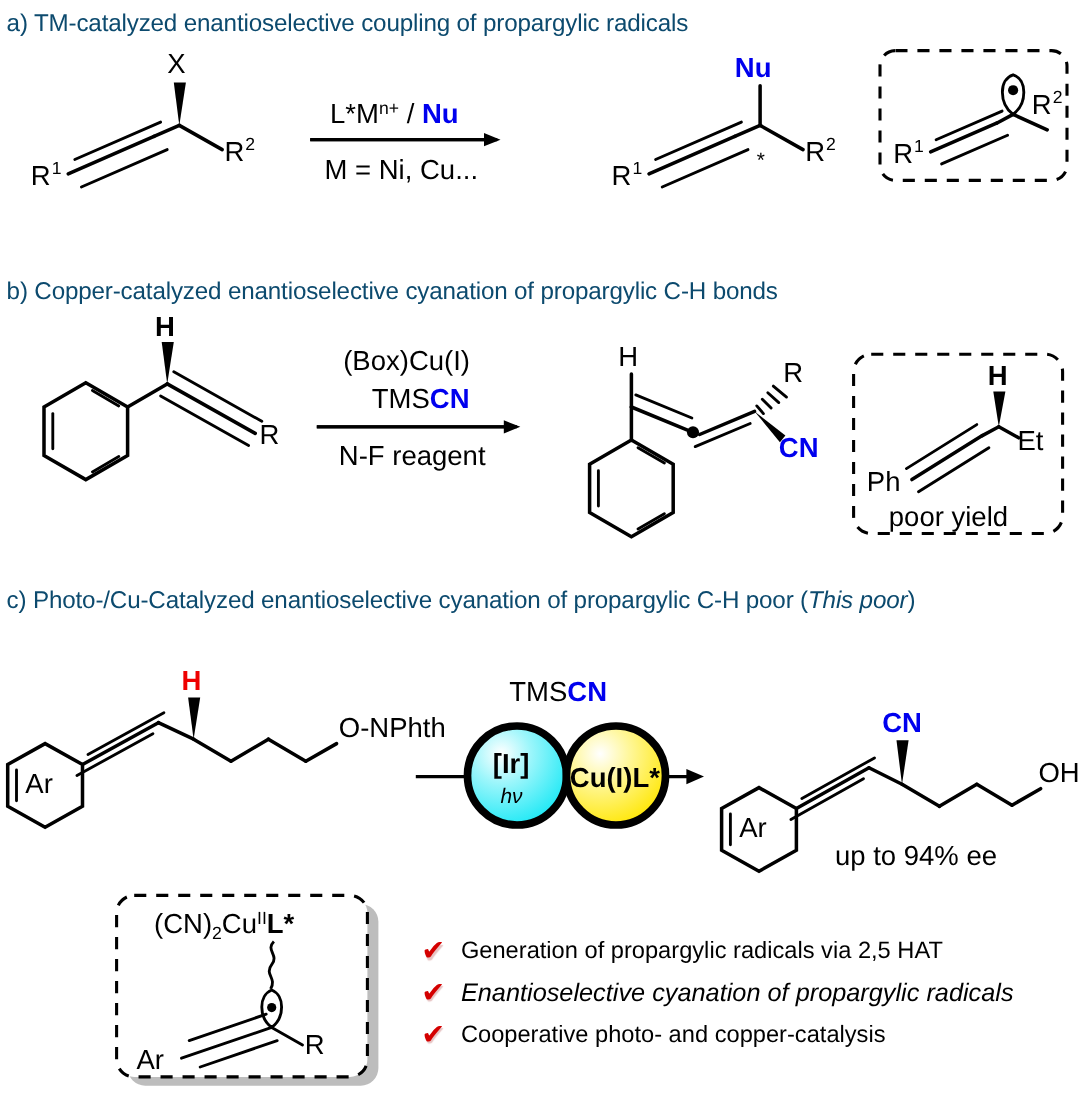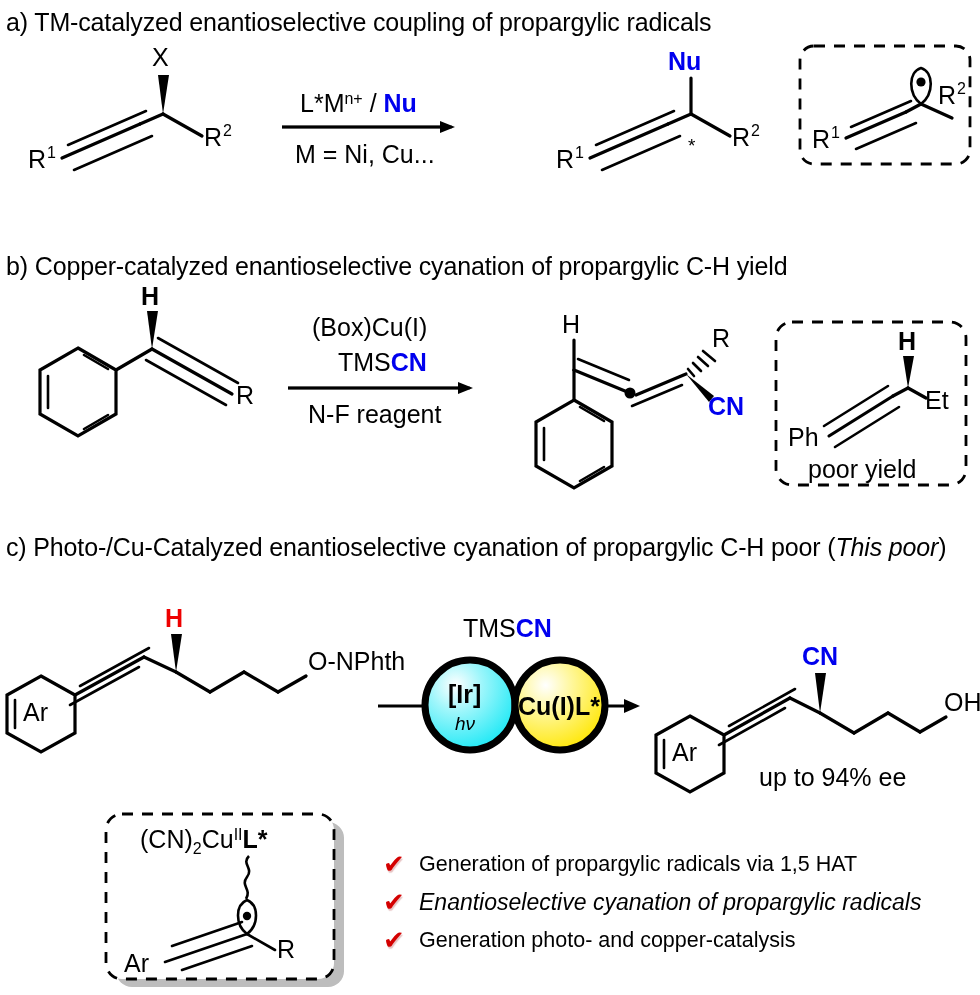--- a/index.html
+++ b/index.html
@@ -17,22 +17,22 @@
   }
   .scheme {
     position: absolute;
     left: 0;
     top: 0;
     width: 980px;
     height: 995px;
   }
   .caption {
     position: absolute;
-    font-size: 25px;
-    color: #000000;
+    font-size: 22px;
+    color: #0c4a6e;
     white-space: nowrap;
     letter-spacing: -0.15px;
   }
   #cap-a { left: 6px;  top: 8px; }
   #cap-b { left: 6px;  top: 252px; }
   #cap-c { left: 6px;  top: 533px; }
   .ital { font-style: italic; }
 
   svg text {
     font-family: "Liberation Sans", sans-serif;
@@ -51,21 +51,21 @@
   .arrow-ln  { stroke: #000; stroke-width: 3; fill: none; }
   .rule      { stroke: #000; stroke-width: 2.6; fill: none; }
   .dashbox   { stroke: #000; stroke-width: 2.8; fill: none; stroke-dasharray: 11 9; }
   .shadowbox { fill: #bdbdbd; }
   .circ-out  { stroke: #000; stroke-width: 7; }
 </style>
 </head>
 <body>
 
 <div class="caption" id="cap-a">a) TM-catalyzed enantioselective coupling of propargylic radicals</div>
-<div class="caption" id="cap-b">b) Copper-catalyzed enantioselective cyanation of propargylic C-H yield</div>
+<div class="caption" id="cap-b">b) Copper-catalyzed enantioselective cyanation of propargylic C-H bonds</div>
 <div class="caption" id="cap-c">
   <span>c) Photo-/Cu-Catalyzed enantioselective cyanation of propargylic C-H poor (</span><span class="ital">This poor</span><span>)</span>
 </div>
 
 <svg class="scheme" viewBox="0 0 980 995">
 
   <g>
 
     <text class="lbl" x="28" y="168">R</text>
     <text class="lbl-sup" x="47" y="158">1</text>
@@ -307,23 +307,23 @@
     <line class="bond-thin" x1="247" y1="934" x2="165" y2="962"></line>
     <line class="bond-thin" x1="242" y1="922" x2="172" y2="946"></line>
     <line class="bond-thin" x1="252" y1="946" x2="182" y2="970"></line>
     <text class="lbl" x="124" y="972">Ar</text>
   </g>
 </svg>
 
 <div style="position:absolute; left:383px; top:845px; width:600px;">
   <div style="display:flex; align-items:center; height:38px;">
     <span style="color:#D40000; font-size:26px; width:36px; text-shadow:1px 2px 1px rgba(200,120,120,.45);">✔</span>
-    <span style="font-size:21.5px;">Generation of propargylic radicals via 1,5 HAT</span>
+    <span style="font-size:21.5px;">Generation of propargylic radicals via 2,5 HAT</span>
   </div>
   <div style="display:flex; align-items:center; height:38px;">
     <span style="color:#D40000; font-size:26px; width:36px; text-shadow:1px 2px 1px rgba(200,120,120,.45);">✔</span>
     <span style="font-size:23px;font-style:italic;">Enantioselective cyanation of propargylic radicals</span>
   </div>
   <div style="display:flex; align-items:center; height:38px;">
     <span style="color:#D40000; font-size:26px; width:36px; text-shadow:1px 2px 1px rgba(200,120,120,.45);">✔</span>
-    <span style="font-size:21.5px;">Generation photo- and copper-catalysis</span>
+    <span style="font-size:21.5px;">Cooperative photo- and copper-catalysis</span>
   </div>
 </div>
 
 </body></html>

